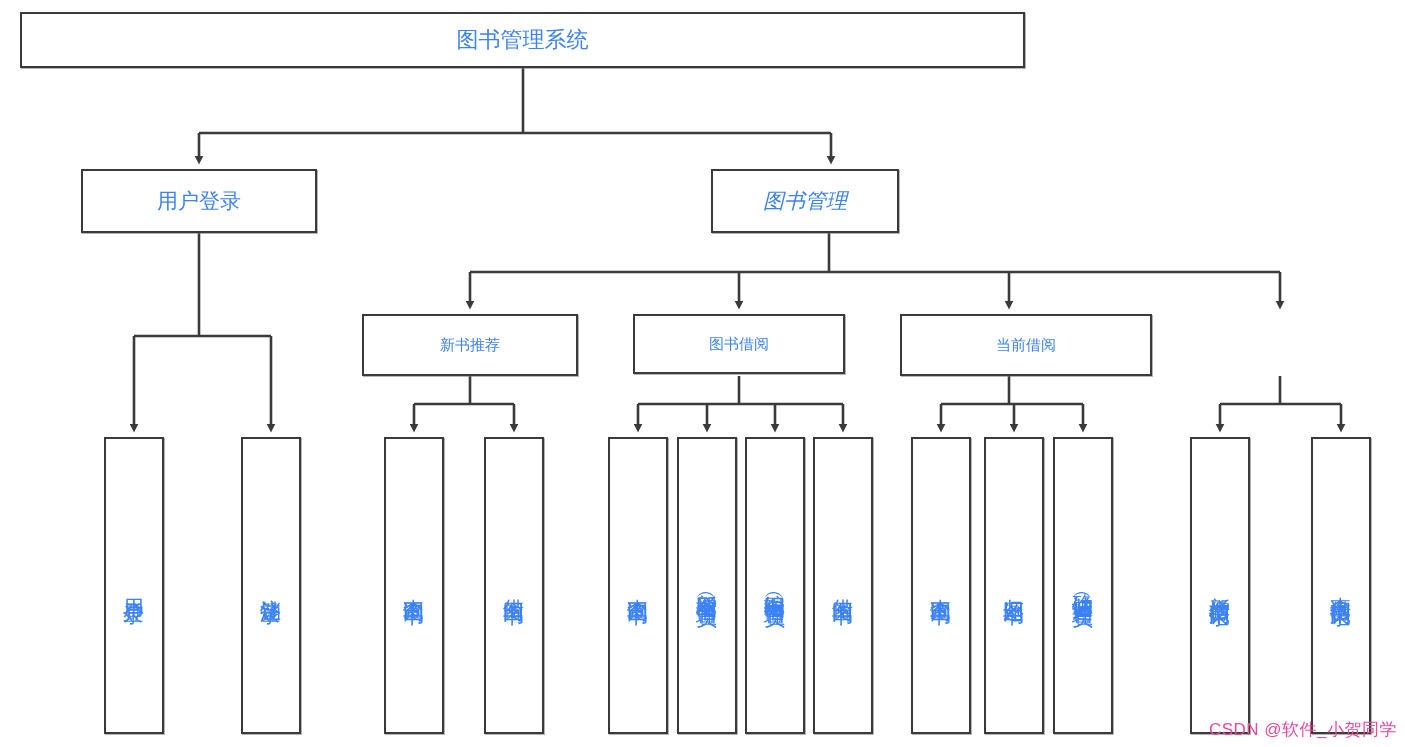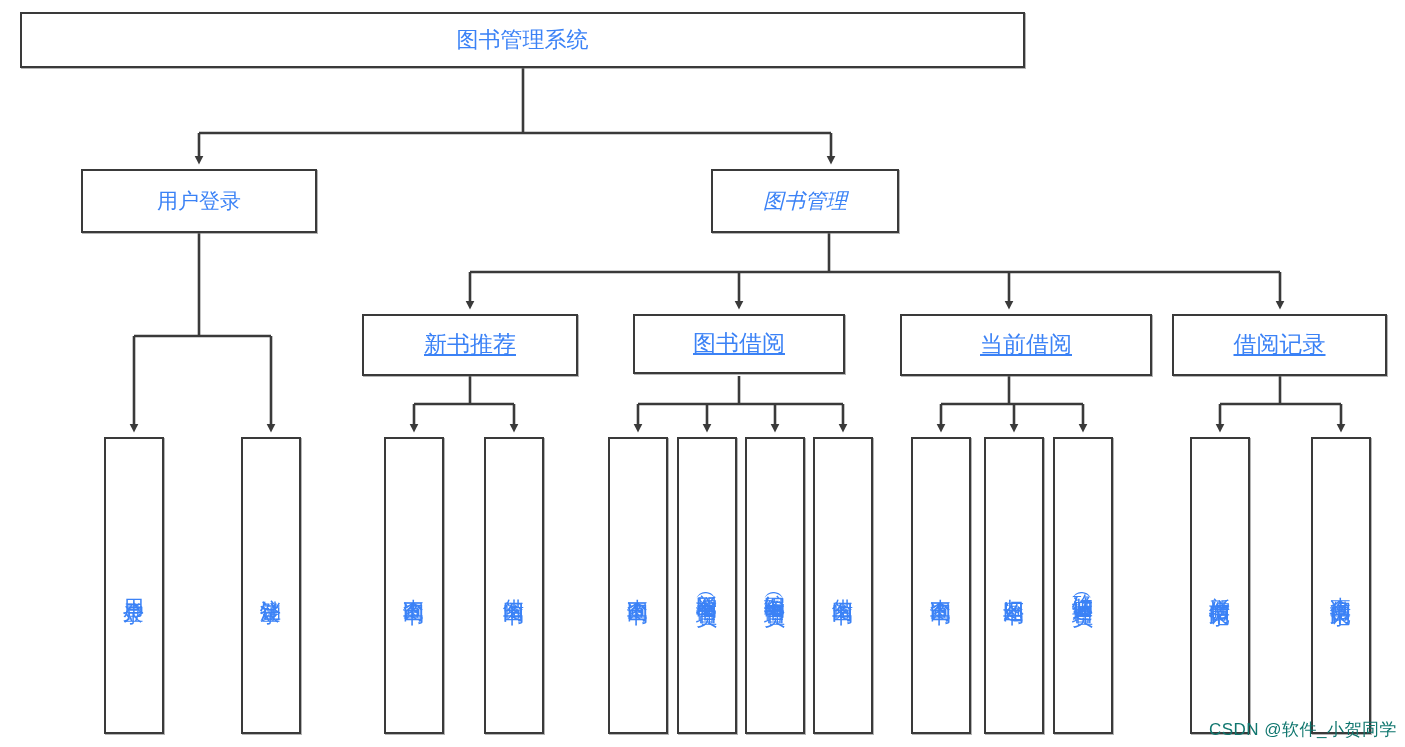--- a/index.html
+++ b/index.html
@@ -35,34 +35,34 @@
     box-shadow: 1px 1px 0 0 rgba(120,120,120,0.55);
   }
   .node-label {
     color: #3b82f6;
     line-height: 1.18;
     text-align: center;
     white-space: nowrap;
   }
   .lvl0 .node-label { font-size: 22px; }
   .lvl1 .node-label { font-size: 21px; }
-  .lvl2 .node-label { font-size: 23px; text-decoration: underline; }
+  .lvl2 .node-label { font-size: 15px; }
   .leaf .node-label {
     writing-mode: vertical-rl;
     text-orientation: upright;
     font-size: 21px;
     letter-spacing: 2px;
     line-height: 1;
   }
   .watermark {
     position: absolute;
     right: 8px;
     bottom: 6px;
     font-size: 17px;
-    color: #0f766e;
+    color: #ec4899;
     letter-spacing: 0.5px;
     white-space: nowrap;
     pointer-events: none;
   }
 </style>
 </head>
 <body>
 
 <div id="diagram-root">
 
@@ -129,23 +129,20 @@
 
   <div class="node-box lvl2" style="left:362px; top:314px; width:216px; height:62px;">
     <span class="node-label">新书推荐</span>
   </div>
   <div class="node-box lvl2" style="left:633px; top:314px; width:212px; height:60px;">
     <span class="node-label">图书借阅</span>
   </div>
   <div class="node-box lvl2" style="left:900px; top:314px; width:252px; height:62px;">
     <span class="node-label">当前借阅</span>
   </div>
-  <div class="node-box lvl2" style="left:1172px; top:314px; width:215px; height:62px;">
-    <span class="node-label">借阅记录</span>
-  </div>
 
   <div class="node-box leaf" style="left:104px; top:437px; width:60px; height:297px;">
     <span class="node-label">用户登录</span>
   </div>
   <div class="node-box leaf" style="left:241px; top:437px; width:60px; height:297px;">
     <span class="node-label">注销登录</span>
   </div>
   <div class="node-box leaf" style="left:384px; top:437px; width:60px; height:297px;">
     <span class="node-label">查询图书</span>
   </div>

